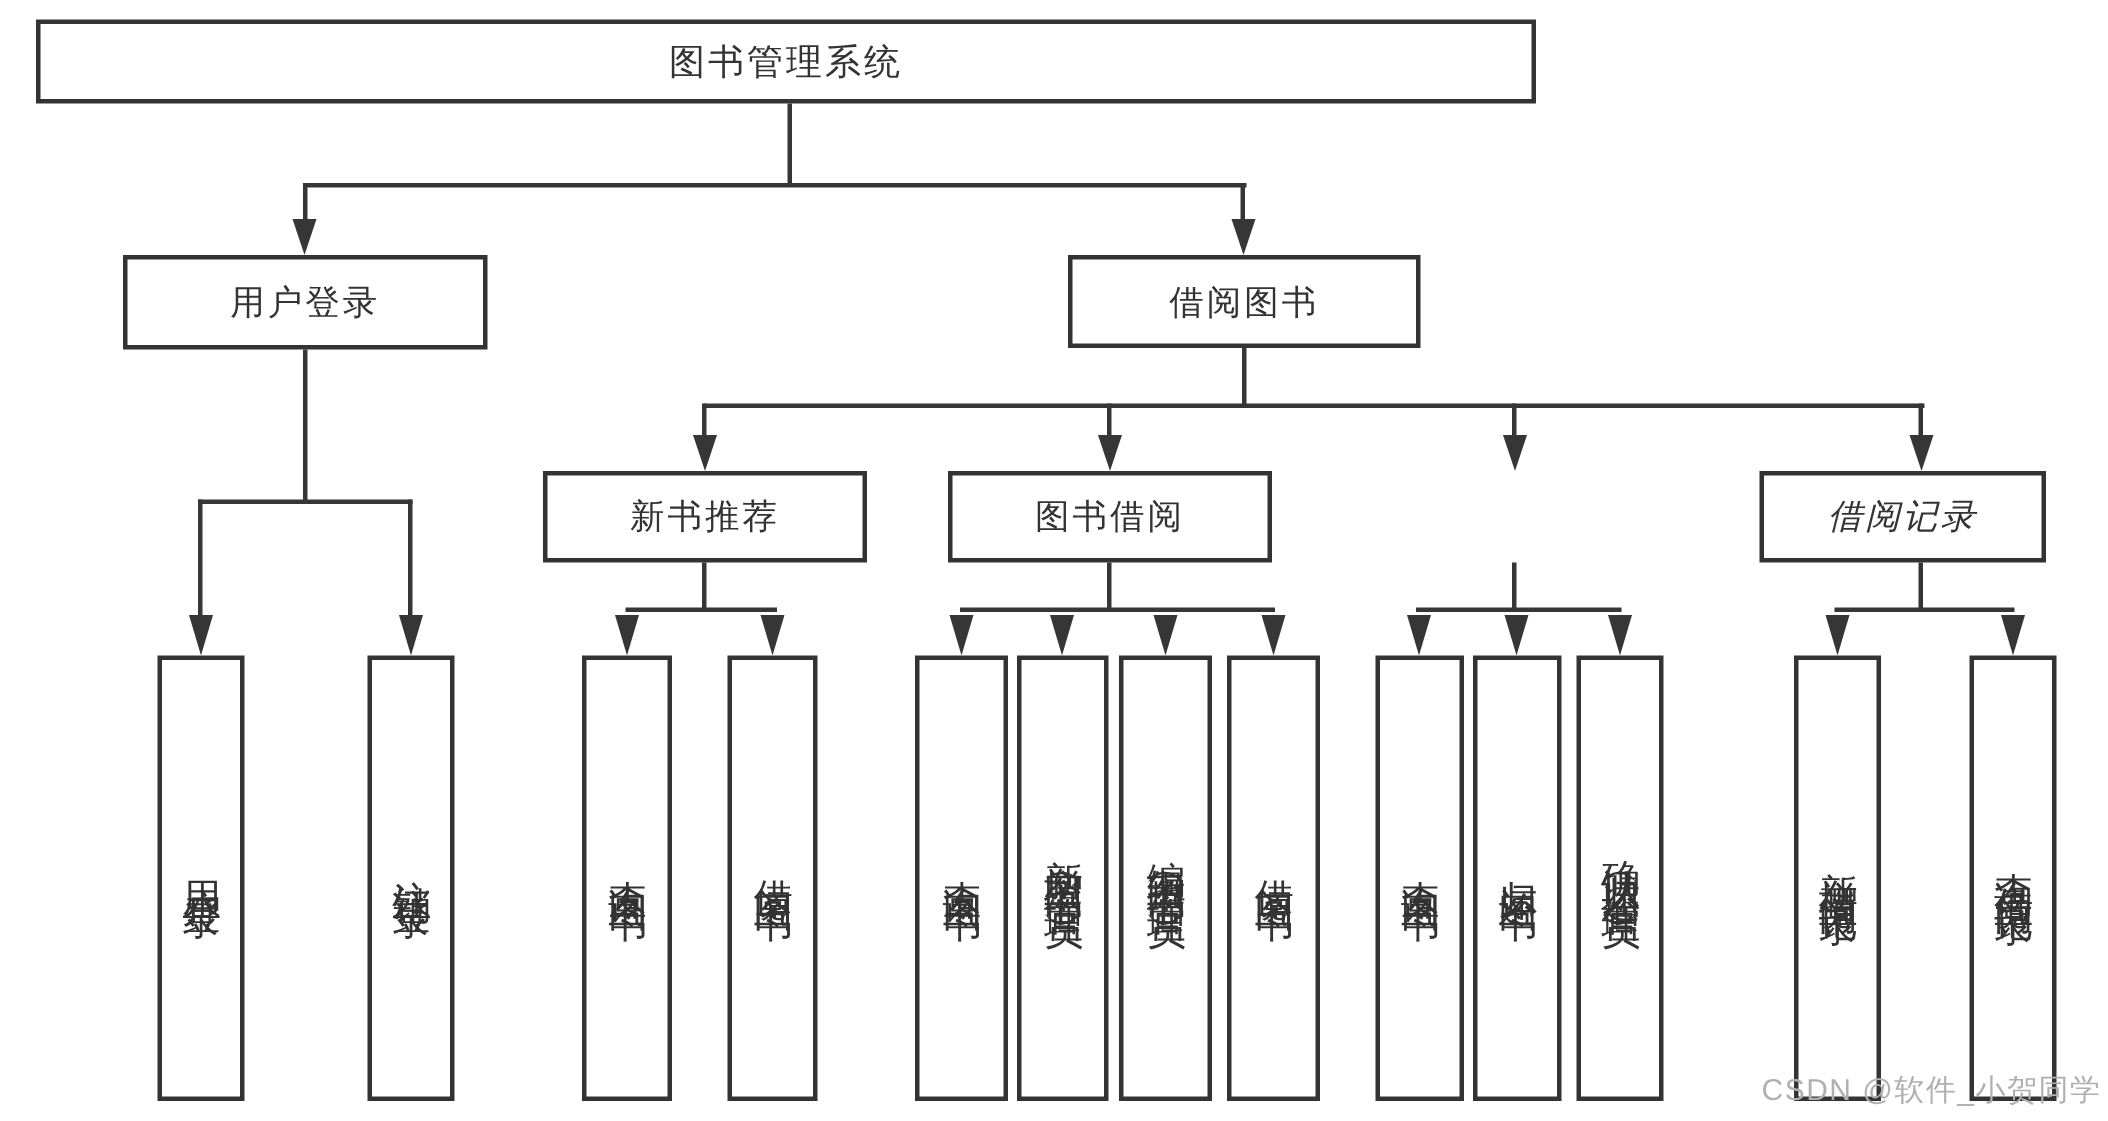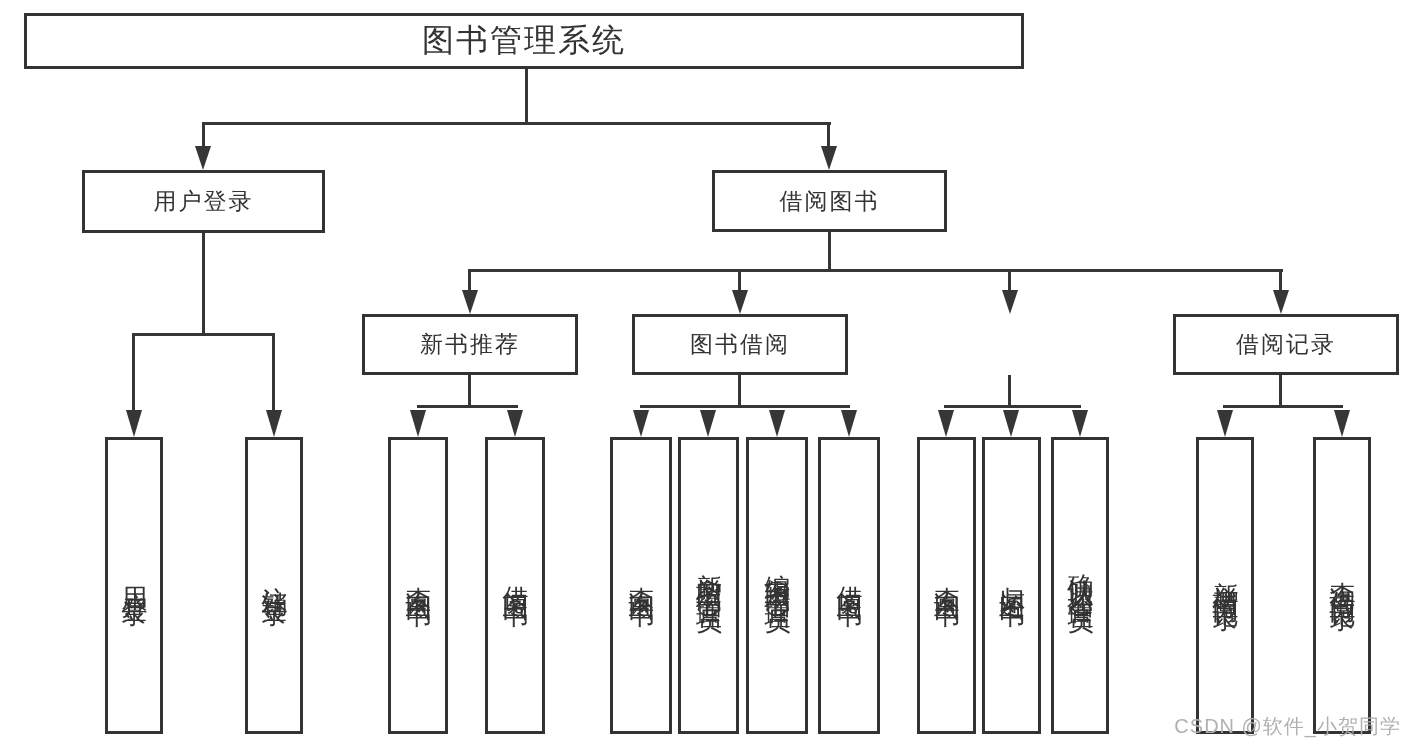--- a/index.html
+++ b/index.html
@@ -6,21 +6,21 @@
   .canvas{
     position:relative;width:1405px;height:747px;background:#ffffff;
     font-family:"Liberation Sans",sans-serif;color:#333333;overflow:hidden;
   }
   
   .hbox{
     position:absolute;box-sizing:border-box;background:#ffffff;
     border:3px solid #333333;display:flex;align-items:center;justify-content:center;
     font-size:23px;letter-spacing:2px;white-space:nowrap;
   }
-  .hbox.root{font-size:32px;}
+  .hbox.root{font-size:24px;}
   
   .vbox{
     position:absolute;box-sizing:border-box;background:#ffffff;
     border:3px solid #333333;top:437px;height:297px;
     display:flex;align-items:center;justify-content:center;
   }
   .vbox .vtext{
     writing-mode:vertical-rl;text-orientation:mixed;
     font-size:26px;letter-spacing:5px;line-height:1.15;
     margin-bottom:20px;white-space:nowrap;
@@ -60,21 +60,21 @@
 
   <div class="hbox" style="left:632px;top:314px;width:216px;height:61px;">
     <span>图书借阅</span>
   </div>
 
   <div class="hbox" style="left:362px;top:314px;width:216px;height:61px;">
     <span>新书推荐</span>
   </div>
 
 
-  <div class="hbox" style="left:1173px;top:314px;width:226px;height:61px;">
+  <div class="hbox" style="left:1173px;top:314px;width:191px;height:61px;font-style:italic;">
     <span>借阅记录</span>
   </div>
 
   <div class="vbox" style="left:105px;width:58px;">
     <span class="vtext">用户登录</span>
   </div>
   <div class="vbox" style="left:245px;width:58px;">
     <span class="vtext">注销登录</span>
   </div>
 

